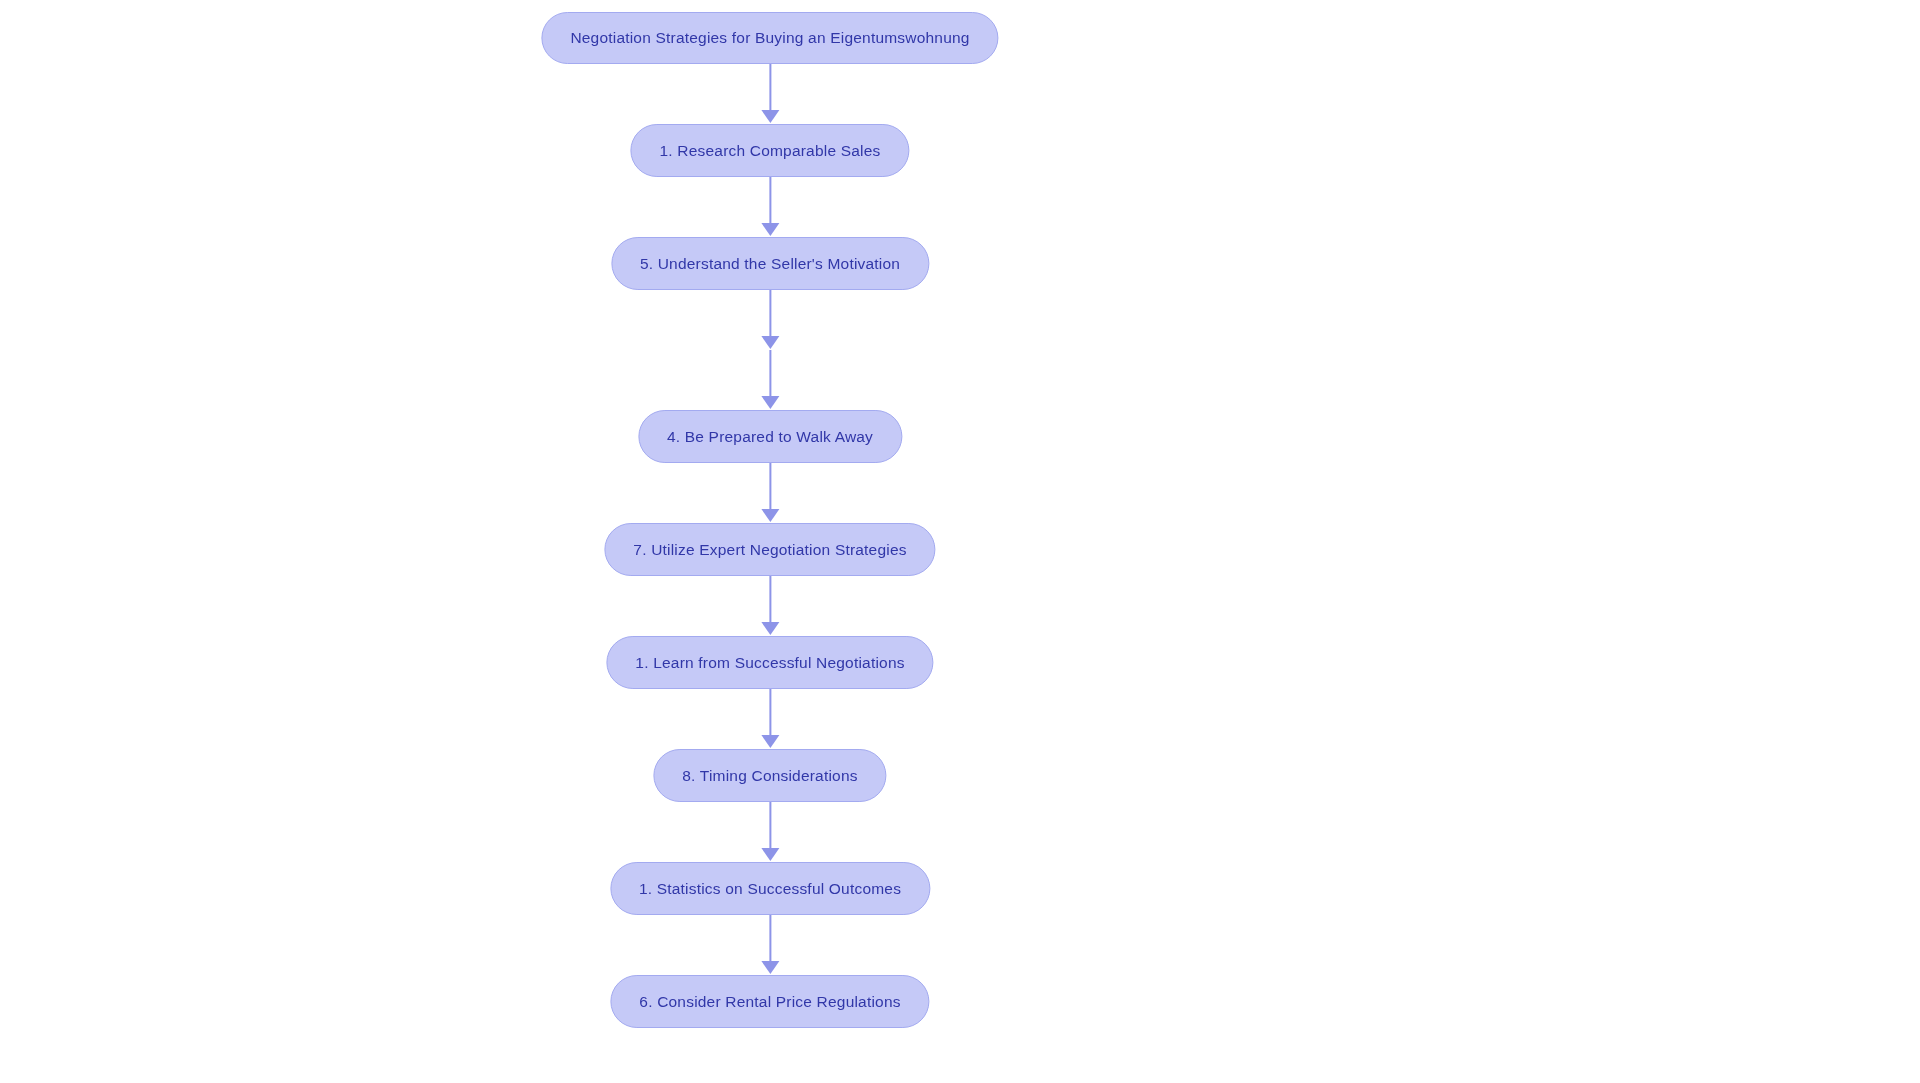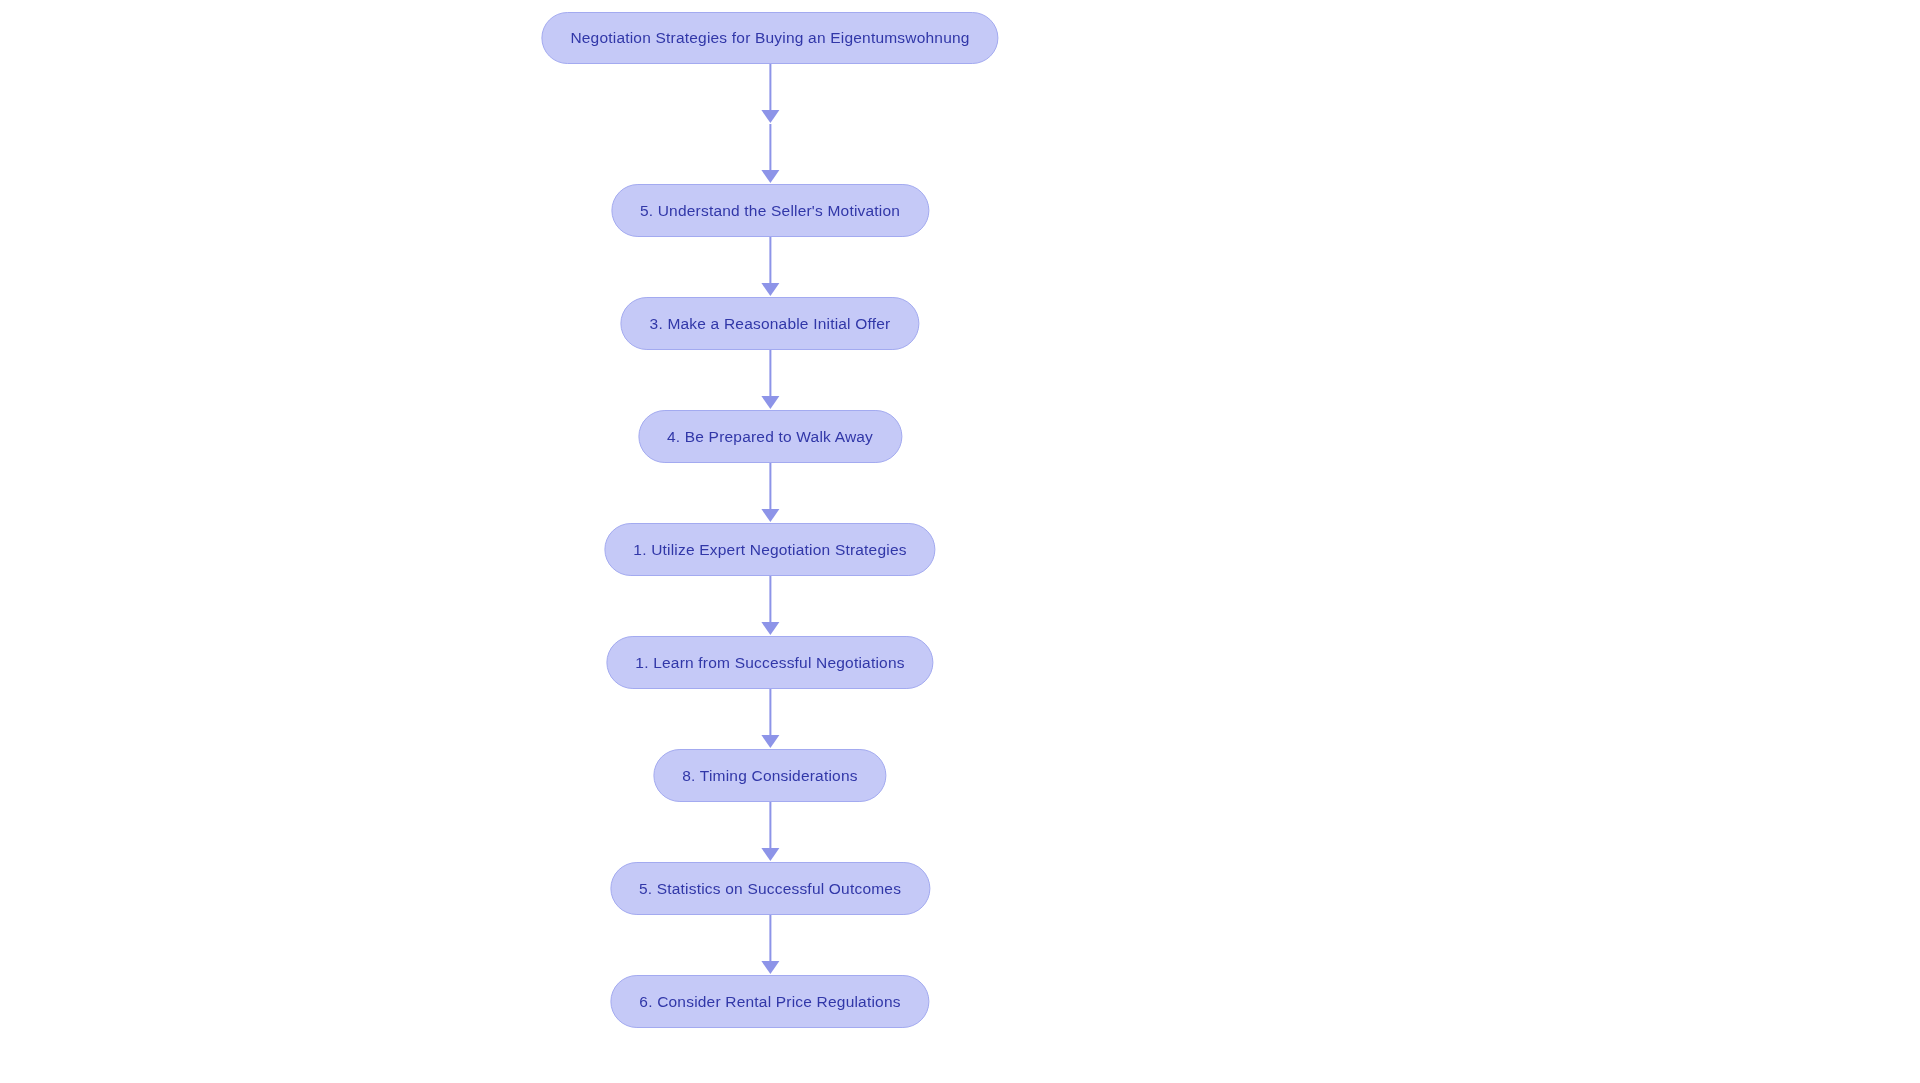--- a/index.html
+++ b/index.html
@@ -66,69 +66,69 @@
 <div class="canvas">
   <div class="flow">
 
     <div class="node title">Negotiation Strategies for Buying an Eigentumswohnung</div>
 
     <div class="arrow">
       <div class="line"></div>
       <div class="head"></div>
     </div>
 
+    <div class="node">1. Research Comparable Sales</div>
 
     <div class="arrow">
       <div class="line"></div>
       <div class="head"></div>
     </div>
 
     <div class="node">5. Understand the Seller's Motivation</div>
 
     <div class="arrow">
       <div class="line"></div>
       <div class="head"></div>
     </div>
 
-    <div class="node">3. Make a Reasonable Initial Offer</div>
 
     <div class="arrow">
       <div class="line"></div>
       <div class="head"></div>
     </div>
 
     <div class="node">4. Be Prepared to Walk Away</div>
 
     <div class="arrow">
       <div class="line"></div>
       <div class="head"></div>
     </div>
 
-    <div class="node">1. Utilize Expert Negotiation Strategies</div>
+    <div class="node">7. Utilize Expert Negotiation Strategies</div>
 
     <div class="arrow">
       <div class="line"></div>
       <div class="head"></div>
     </div>
 
     <div class="node">1. Learn from Successful Negotiations</div>
 
     <div class="arrow">
       <div class="line"></div>
       <div class="head"></div>
     </div>
 
     <div class="node">8. Timing Considerations</div>
 
     <div class="arrow">
       <div class="line"></div>
       <div class="head"></div>
     </div>
 
-    <div class="node">5. Statistics on Successful Outcomes</div>
+    <div class="node">1. Statistics on Successful Outcomes</div>
 
     <div class="arrow">
       <div class="line"></div>
       <div class="head"></div>
     </div>
 
     <div class="node">6. Consider Rental Price Regulations</div>
 
   </div>
 </div>

